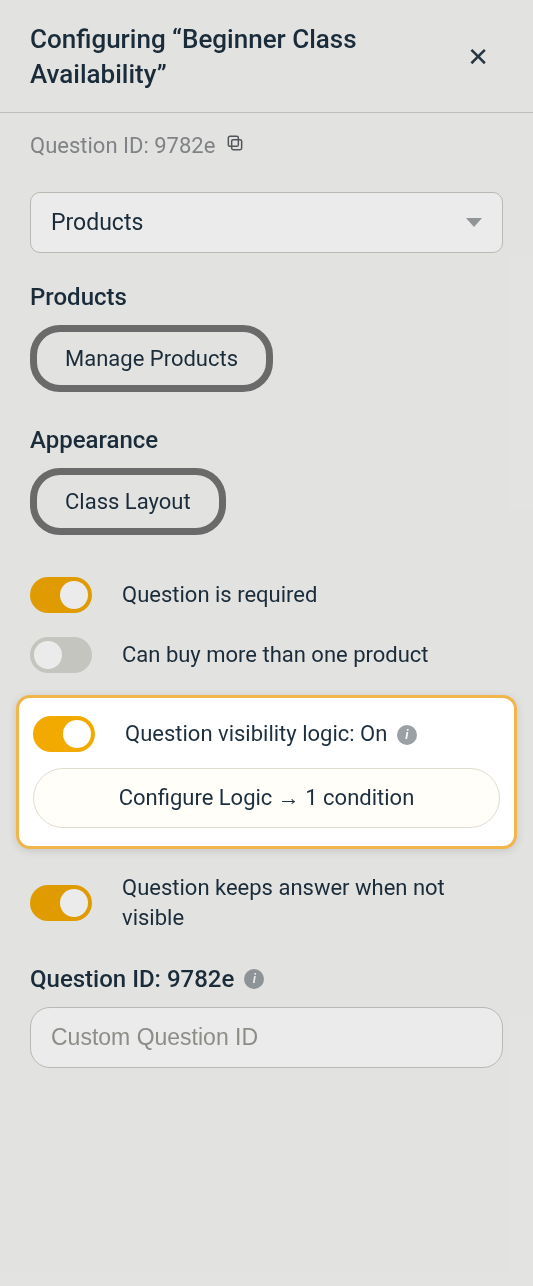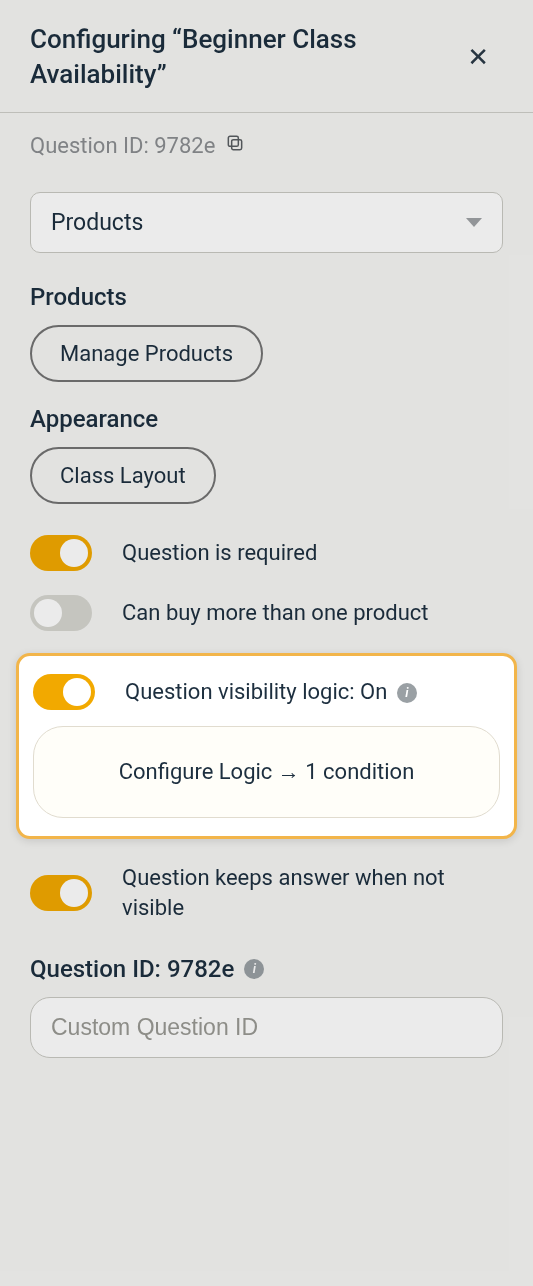--- a/index.html
+++ b/index.html
@@ -68,28 +68,28 @@
     justify-content: space-between;
     margin-bottom: 30px;
   }
   .caret-down {
     width: 0; height: 0;
     border-left: 8px solid transparent;
     border-right: 8px solid transparent;
     border-top: 9px solid #9fa2a5;
   }
   .pill-btn {
-    border: 2px solid #737373;
+    border: 7px solid #737373;
     border-radius: 30px;
     background: transparent;
     padding: 14px 28px;
     font-size: 22px;
     color: #1d2f3f;
     display: inline-block;
-    margin-bottom: 23px;
+    margin-bottom: 34px;
     cursor: pointer;
   }
   .toggle-row {
     display: flex;
     align-items: center;
     gap: 30px;
     margin-bottom: 24px;
   }
   .toggle {
     width: 62px;
@@ -134,21 +134,21 @@
     padding: 18px 14px 18px 14px;
     margin: -2px -14px 24px -14px;
     box-shadow: 0 2px 8px rgba(0,0,0,0.12);
   }
   .highlight-box .toggle-row { margin-bottom: 16px; }
   .logic-btn {
     width: 100%;
     border: 1px solid #e1dccf;
     border-radius: 30px;
     background: #fffef9;
-    padding: 32px 20px;
+    padding: 16px 20px;
     font-size: 22px;
     color: #1d2f3f;
     text-align: center;
     cursor: pointer;
   }
   .section-gap { height: 8px; }
   .default-btn {
     border: none;
     border-radius: 30px;
     background: #dedacf;

